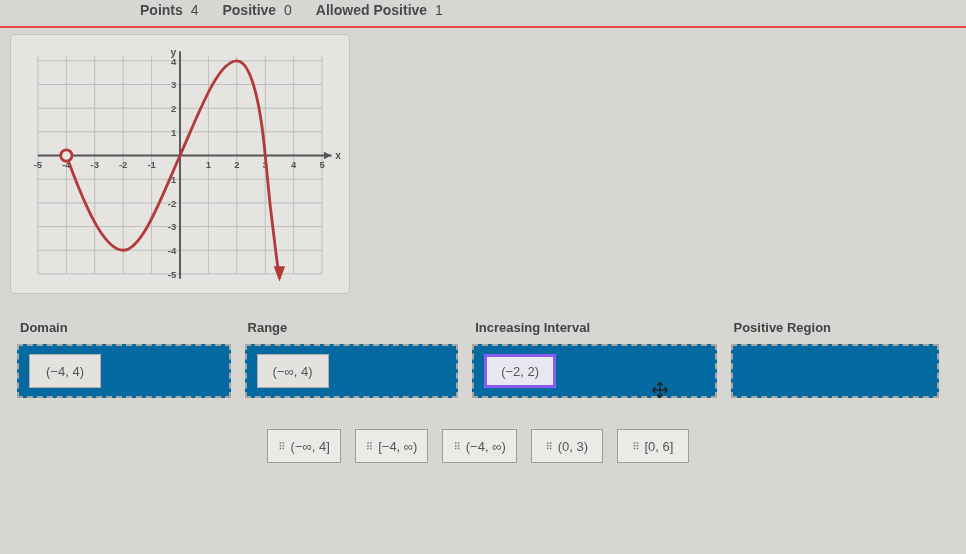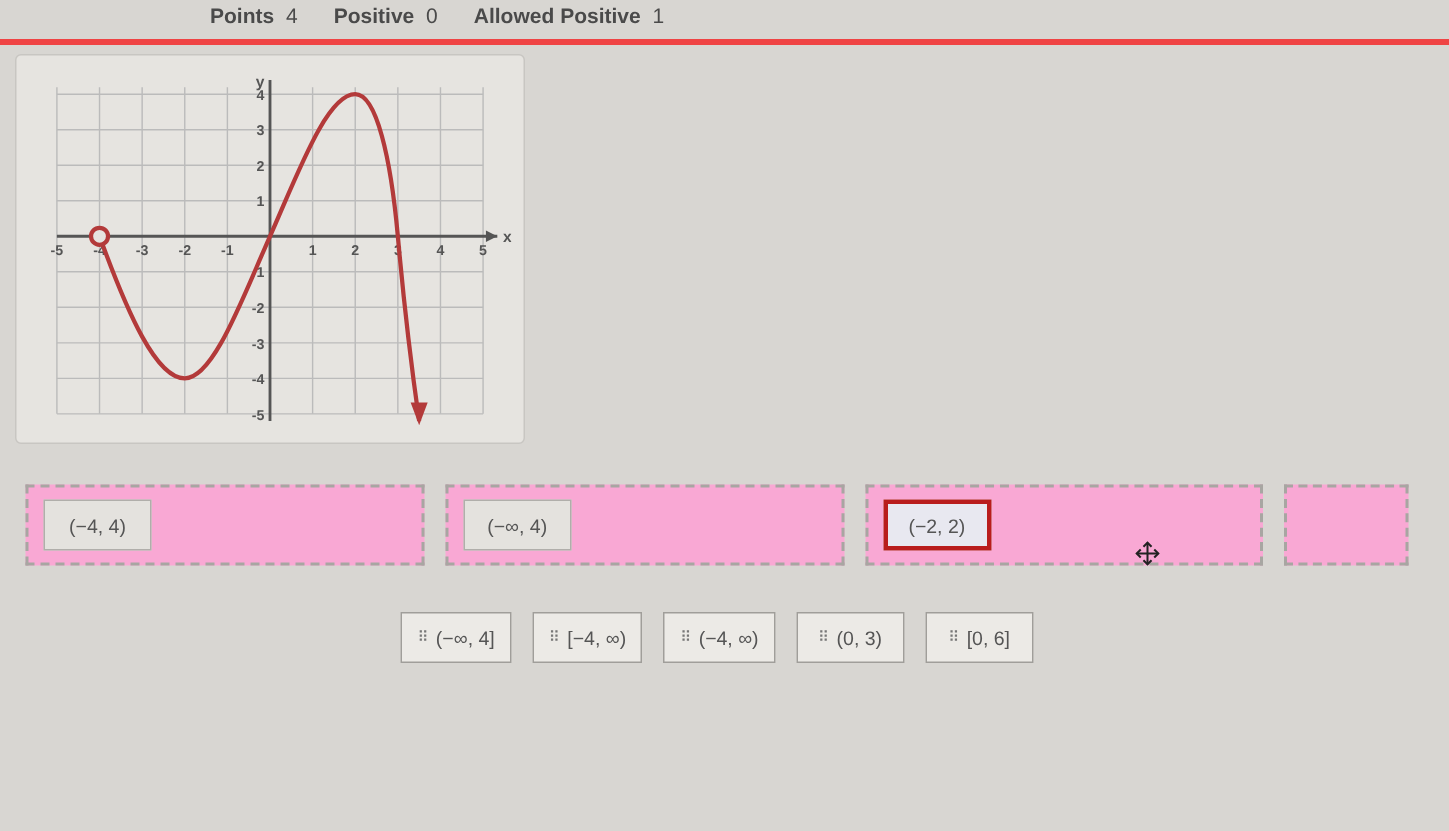--- a/index.html
+++ b/index.html
@@ -11,21 +11,21 @@
     font-family: Arial, sans-serif;
     background: #d8d6d2;
     color: #3a3a3a;
     overflow: hidden;
   }
   .header {
     display: flex;
     align-items: center;
     gap: 24px;
     padding: 2px 20px 8px 140px;
-    border-bottom: 4px solid #ef4444;
+    border-bottom: 2px solid #ef4444;
     font-size: 14px;
     font-weight: 600;
     color: #4a4a4a;
   }
   .header .label { font-weight: 700; }
   .header .value { font-weight: 400; margin-left: 4px; }
   .content { padding: 6px 20px 10px 10px; }
   .chart-wrap {
     width: 340px;
     height: 260px;
@@ -42,21 +42,21 @@
   }
   .drop-table td { vertical-align: top; }
   .drop-head {
     font-size: 13px;
     font-weight: 600;
     color: #444;
     padding: 0 0 8px 10px;
   }
   .drop-zone {
     border: 2px dashed #a8a6a2;
-    background: #f9a8d4;
+    background: #0369a1;
     height: 54px;
     margin: 0 6px;
     padding: 8px 10px;
     display: flex;
     align-items: center;
     gap: 8px;
   }
   .tile {
     display: inline-flex;
     align-items: center;
@@ -69,21 +69,21 @@
     font-size: 13px;
     color: #555;
     gap: 6px;
     cursor: move;
   }
   .tile.placed {
     background: #e4e2de;
     border: 1px solid #b0aeaa;
   }
   .tile.selected {
-    border: 3px solid #b91c1c;
+    border: 3px solid #8b5cf6;
     background: #e8e8f0;
   }
   .handle {
     font-size: 10px;
     color: #777;
     letter-spacing: -1px;
   }
   .bank {
     margin-top: 30px;
     display: flex;
@@ -176,20 +176,26 @@
       <path class="curve" d="M50,115 C70,170 90,215 110,215 C130,215 150,160 170,115 C190,70 210,15 230,15 C245,15 255,60 260,115 C264,160 270,210 275,245"></path>
 
       <polygon class="arrowhead" points="275,248 269,232 281,232"></polygon>
 
       <circle class="open-pt" cx="50" cy="115" r="6"></circle>
     </svg>
   </div>
 
   <table class="drop-table">
     <tbody>
+        <tr>
+      <td class="drop-head">Domain</td>
+      <td class="drop-head">Range</td>
+      <td class="drop-head">Increasing Interval</td>
+      <td class="drop-head">Positive Region</td>
+    </tr>
     <tr>
       <td>
         <div class="drop-zone">
           <div class="tile placed">
                 <span>(−4, 4)</span>
               </div>
         </div>
       </td>
       <td>
         <div class="drop-zone">

